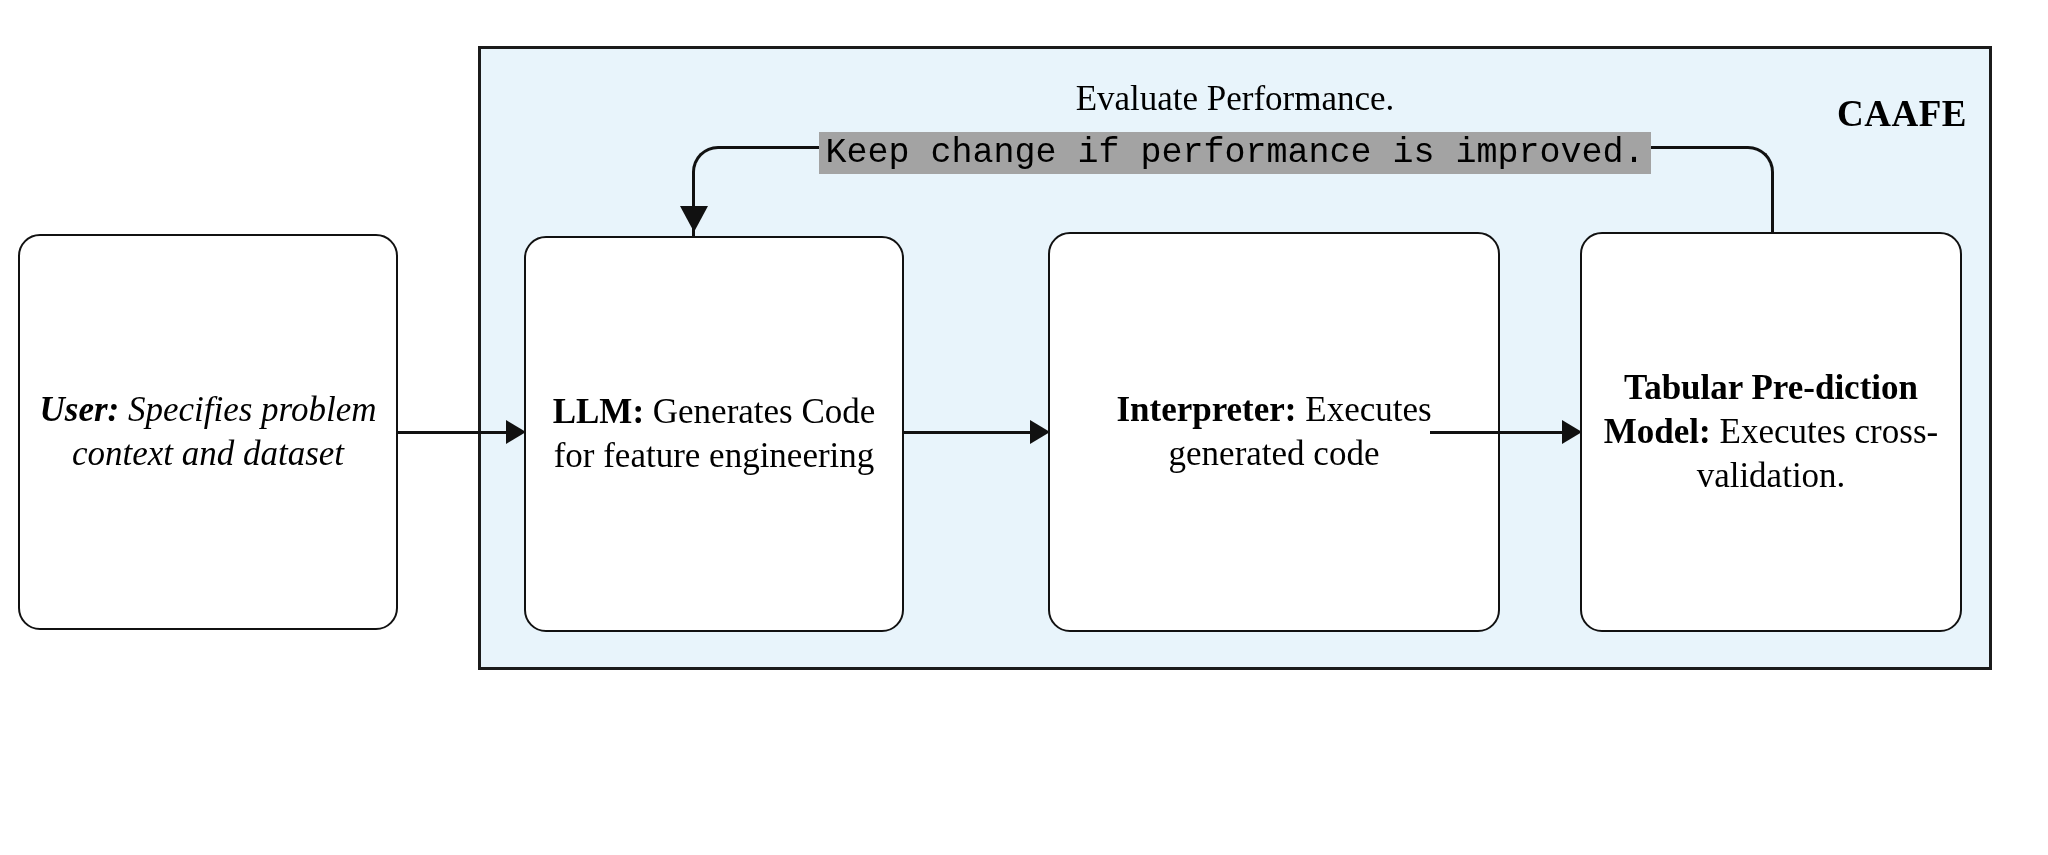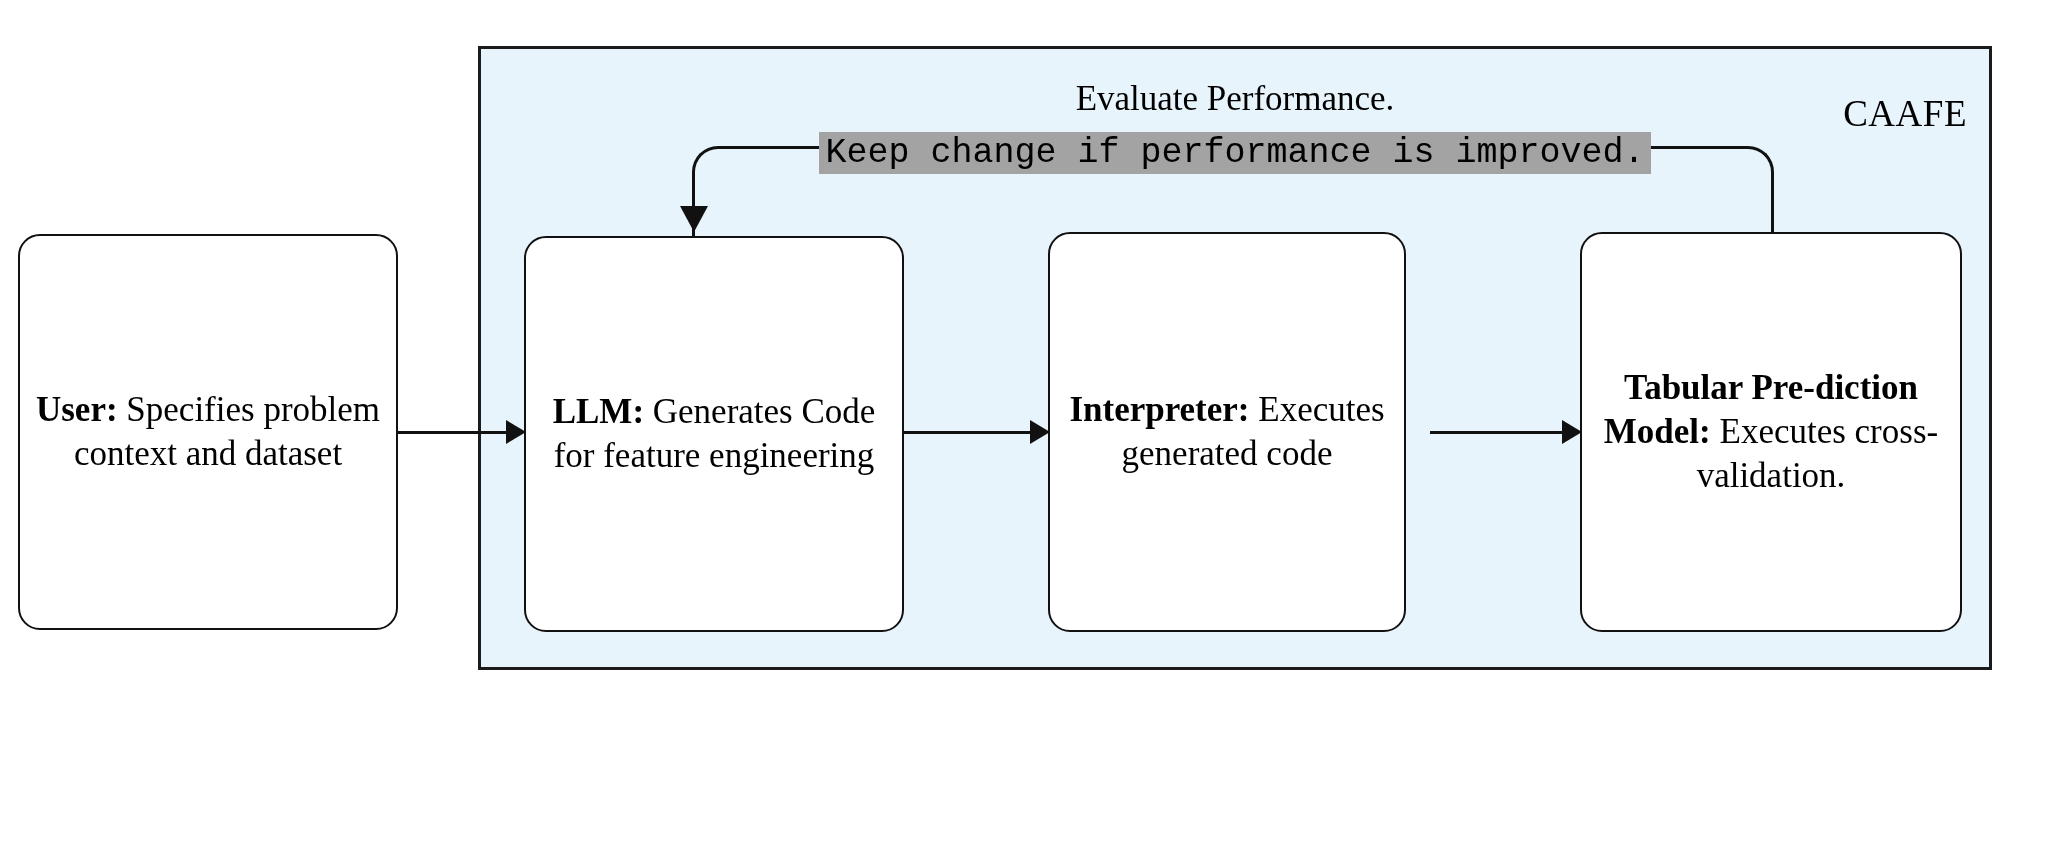--- a/index.html
+++ b/index.html
@@ -32,21 +32,21 @@
     width: 1514px;
     height: 624px;
     background: #e8f4fb;
     border: 3px solid #1b1b1b;
     box-sizing: border-box;
   }
   .caafe-label {
     position: absolute;
     right: 22px;
     top: 46px;
-    font-weight: normal;
+    font-weight: bold;
     font-size: 37px;
     letter-spacing: 0.5px;
     line-height: 1;
   }
 
   
   .node {
     position: absolute;
     background: #ffffff;
     border: 2.5px solid #111111;
@@ -58,23 +58,23 @@
     text-align: center;
   }
   .node-text {
     font-size: 35px;
     line-height: 1.25;
     padding: 0 12px;
     width: 100%;
   }
   .node-text b { font-weight: bold; }
 
-  #node-user        { left: 18px;   top: 234px; width: 380px; height: 396px; }
+  #node-user        { left: 18px;   top: 234px; width: 380px; height: 396px; font-style: italic; }
   #node-llm         { left: 524px;  top: 236px; width: 380px; height: 396px; text-align: center; }
-  #node-interpreter { left: 1048px; top: 232px; width: 358px; height: 400px; }
+  #node-interpreter { left: 1048px; top: 232px; width: 452px; height: 400px; }
   #node-tabular     { left: 1580px; top: 232px; width: 382px; height: 400px; }
 
   
   .arrow-line {
     position: absolute;
     height: 3px;
     background: #111111;
   }
   .arrow-head {
     position: absolute;

